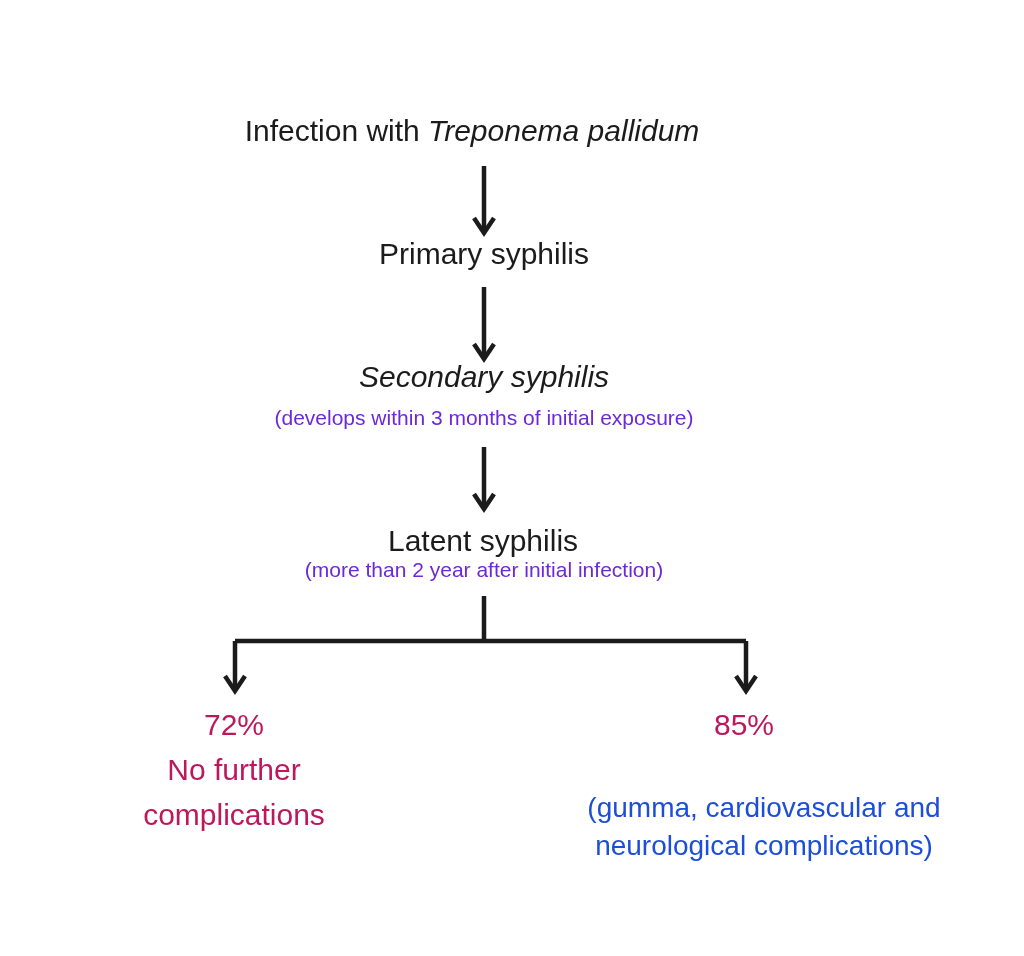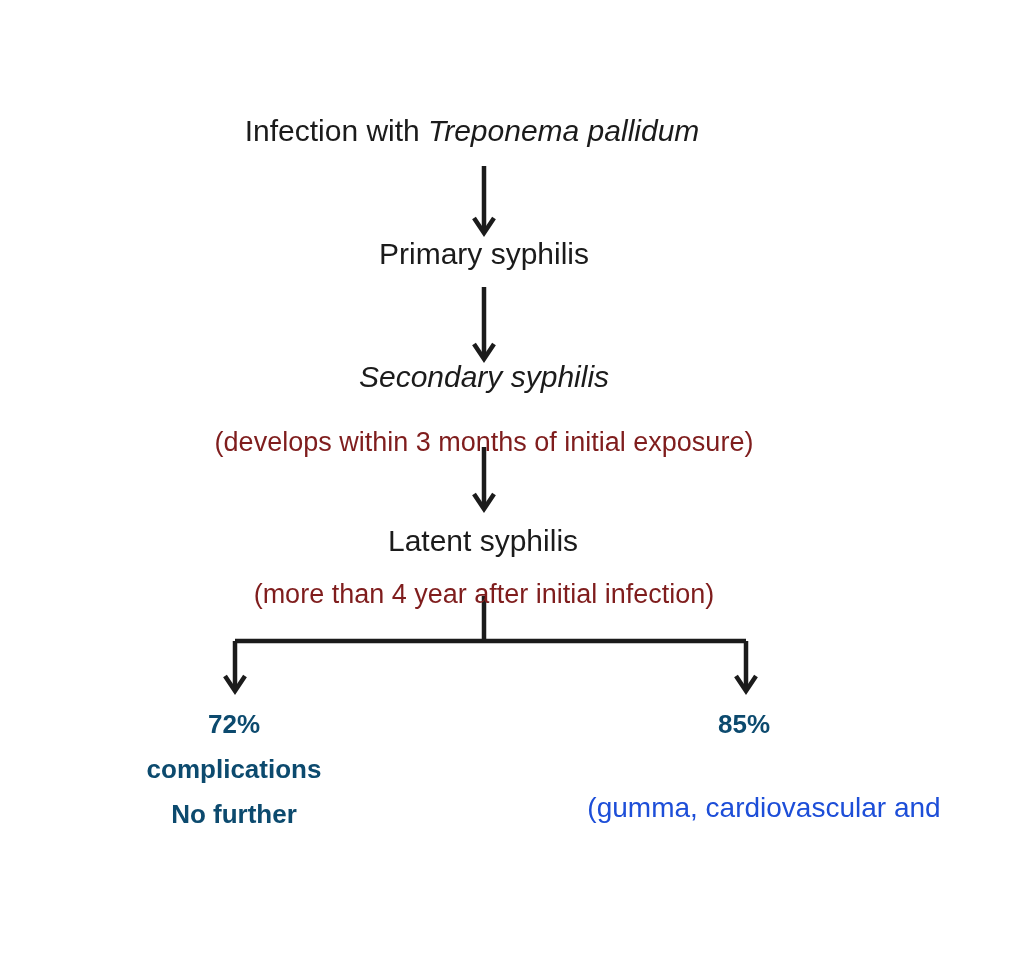--- a/index.html
+++ b/index.html
@@ -37,29 +37,27 @@
   }
   .title-label {
     font-size: 30px;
     line-height: 38px;
     color: #1b1b1b;
   }
   .title-label .italic {
     font-style: italic;
   }
   .green-note {
-    font-size: 27px;
+    font-size: 21px;
     line-height: 36px;
-    color: #7f1d1d;
-    margin-top: 24px;
+    color: #6d28d9;
   }
   .outcome {
-    font-size: 26px;
-    color: #0c4a6e;
-    font-weight: bold;
+    font-size: 30px;
+    color: #be185d;
   }
   .outcome .oline {
     line-height: 45px;
     white-space: nowrap;
     text-align: center;
   }
   .outcome-note {
     font-size: 28px;
     color: #1d4ed8;
   }
@@ -106,28 +104,29 @@
   <div class="txt title-label" style="left:472px; top:112px;">
     <span>Infection with </span><span class="italic">Treponema pallidum</span>
   </div>
 
   <div class="txt stage-label" style="left:484px; top:235px;">Primary syphilis</div>
 
   <div class="txt stage-label" style="left:484px; top:358px;font-style:italic;">Secondary syphilis</div>
   <div class="txt green-note" style="left:484px; top:400px;">(develops within 3 months of initial exposure)</div>
 
   <div class="txt stage-label" style="left:483px; top:514px;margin-top:8px;">Latent syphilis</div>
-  <div class="txt green-note" style="left:484px; top:552px;">(more than 4 year after initial infection)</div>
+  <div class="txt green-note" style="left:484px; top:552px;">(more than 2 year after initial infection)</div>
 
   <div class="txt outcome" style="left:234px; top:702px;">
     <div class="oline">72%</div>
+    <div class="oline">No further</div>
     <div class="oline">complications</div>
-    <div class="oline">No further</div>
   </div>
 
   <div class="txt outcome" style="left:744px; top:702px;">
     <div class="oline">85%</div>
   </div>
   <div class="txt outcome-note" style="left:764px; top:789px;">
     <div class="nline">(gumma, cardiovascular and</div>
+    <div class="nline">neurological complications)</div>
   </div>
 
 </div>
 
 </body></html>

